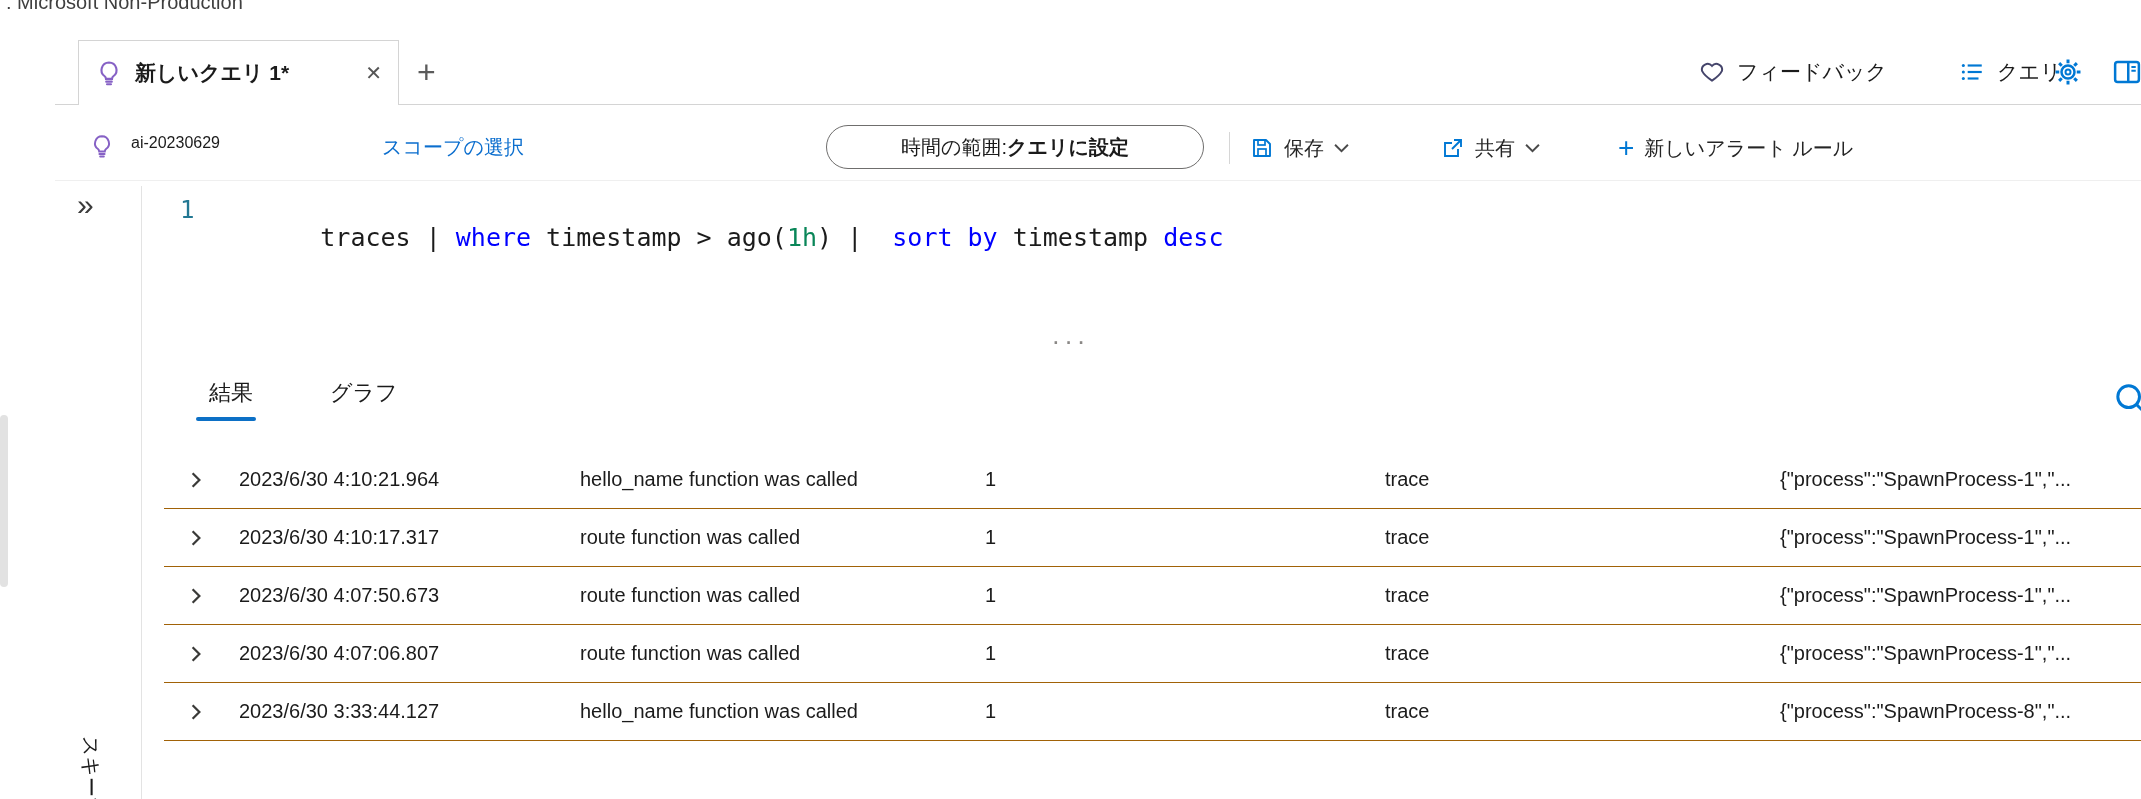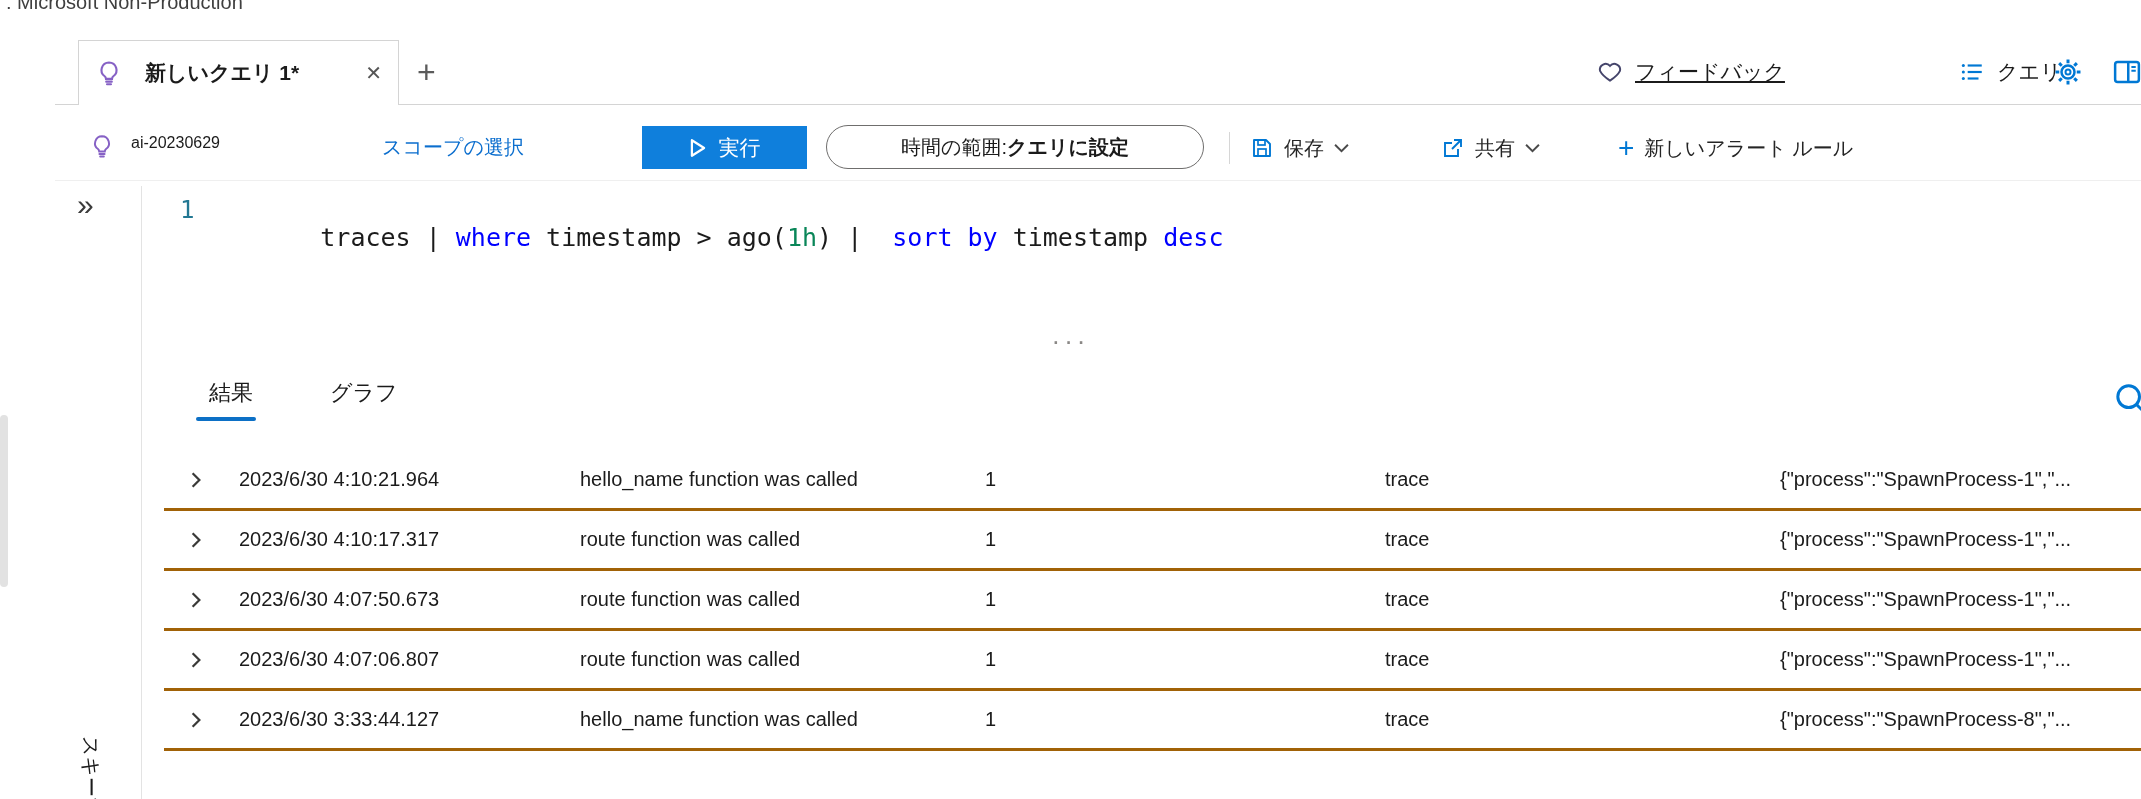--- a/index.html
+++ b/index.html
@@ -6,26 +6,26 @@
   .screen{
     position:relative;width:2141px;height:799px;overflow:hidden;background:#ffffff;
     font-family:"Liberation Sans","DejaVu Sans",sans-serif;color:#1b1b1b;
   }
   
   .top-note{position:absolute;left:6px;top:-9px;font-size:20px;color:#3f3f3f;}
 
   
   .tabbar{position:absolute;left:55px;right:0;top:40px;height:64px;border-bottom:1px solid #d4d4d4;background:#fff;}
   .qtab{position:absolute;left:23px;top:0;width:321px;height:65px;box-sizing:border-box;background:#fff;
-        border:1px solid #d4d4d4;border-bottom:none;display:flex;align-items:center;gap:22px;padding:0 16px;z-index:2;cursor:pointer;}
+        border:1px solid #d4d4d4;border-bottom:none;display:flex;align-items:center;gap:12px;padding:0 16px;z-index:2;cursor:pointer;}
   .qtab .lbl{font-size:21px;font-weight:bold;color:#1b1b1b;}
   .qtab .close{margin-left:auto;font-size:20px;color:#555;cursor:pointer;}
   .newtab{position:absolute;left:362px;top:0;height:64px;display:flex;align-items:center;font-size:32px;font-weight:300;color:#5b5b5b;cursor:pointer;}
   .bar-act{position:absolute;top:0;height:64px;display:flex;align-items:center;gap:12px;font-size:21px;color:#1b1b1b;cursor:pointer;}
-  .act-feedback{left:1542px;text-decoration:underline;} .act-queries{left:1904px;} .act-gear{left:1998px;} .act-book{left:2056px;}
+  .act-feedback{left:1644px;} .act-queries{left:1904px;} .act-gear{left:1998px;} .act-book{left:2056px;}
 
   
   .toolbar{position:absolute;left:55px;right:0;top:116px;height:64px;border-bottom:1px solid #efefef;background:#fff;}
   .toolbar .bulb2{position:absolute;left:34px;top:17px;}
   .res-name{position:absolute;left:76px;top:18px;font-size:16px;color:#1b1b1b;}
   .scope-link{position:absolute;left:327px;top:18px;font-size:20px;color:#0b6ece;cursor:pointer;}
   .run-btn{position:absolute;left:587px;top:10px;width:165px;height:43px;background:#0f7fdc;color:#fff;
            display:flex;align-items:center;justify-content:center;gap:12px;font-size:21px;cursor:pointer;}
   .time-pill{position:absolute;left:771px;top:9px;width:378px;height:44px;box-sizing:border-box;border:1.5px solid #6f6e6d;border-radius:23px;
              display:flex;align-items:center;justify-content:center;font-size:20px;cursor:pointer;background:#fff;}
@@ -57,21 +57,21 @@
   .search-ic{position:absolute;left:2112px;top:380px;cursor:pointer;}
 
   
   .table{position:absolute;left:164px;right:0;top:440px;}
   .thead{position:relative;height:46px;border-bottom:1px solid #cfcdcb;font-weight:bold;font-size:20px;}
   .th{position:absolute;top:10px;}
   .th.c1{left:18px;} .th.c2{left:416px;} .th.c3{left:812px;} .th.c4{left:1208px;} .th.c5{left:1614px;}
   .thsep{position:absolute;top:9px;width:1px;height:28px;background:#dbd9d7;}
   .s1{left:393px;} .s2{left:789px;} .s3{left:1185px;} .s4{left:1591px;}
   .tbody{position:relative;margin-top:11px;}
-  .row{position:relative;height:57px;border-bottom:3px solid #a16207;font-size:20px;cursor:pointer;background:#fff;}
+  .row{position:relative;height:57px;border-bottom:1px solid #a16207;font-size:20px;cursor:pointer;background:#fff;}
   .cell{position:absolute;top:17px;white-space:nowrap;}
   .cell.ch{left:25px;top:20px;} .cell.c1{left:75px;} .cell.c2{left:416px;} .cell.c3{left:821px;} .cell.c4{left:1221px;} .cell.c5{left:1616px;}
   svg{display:block;}
 </style>
 </head>
 <body>
 
 <div class="screen">
 
   <div class="top-note">: Microsoft Non-Production</div>
@@ -146,28 +146,20 @@
   <div class="toolbar">
     <span class="bulb2">
       <svg width="26" height="26" viewBox="0 0 24 24">
         <path d="M12 3a6.5 6.5 0 0 0-3.7 11.8c.7.5 1 1.3 1.1 2.2h5.2c.1-.9.4-1.7 1.1-2.2A6.5 6.5 0 0 0 12 3z" fill="none" stroke="#8661c5" stroke-width="1.8"></path>
         <path d="M9.6 19.4h4.8M10.3 21.6h3.4" stroke="#8661c5" stroke-width="1.8" fill="none" stroke-linecap="round"></path>
       </svg>
     </span>
     <span class="res-name">ai-20230629</span>
     <span class="scope-link">スコープの選択</span>
 
-    <div class="run-btn">
-      <span>
-        <svg width="18" height="20" viewBox="0 0 16 18">
-          <path d="M2.5 2l11 7-11 7z" fill="none" stroke="#ffffff" stroke-width="2" stroke-linejoin="round"></path>
-        </svg>
-      </span>
-      <span>実行</span>
-    </div>
 
     <div class="time-pill">
       <span>時間の範囲:</span>
       <span class="val">クエリに設定</span>
     </div>
 
     <div class="tb-div"></div>
 
     <div class="tb-group g-save">
       <span>

